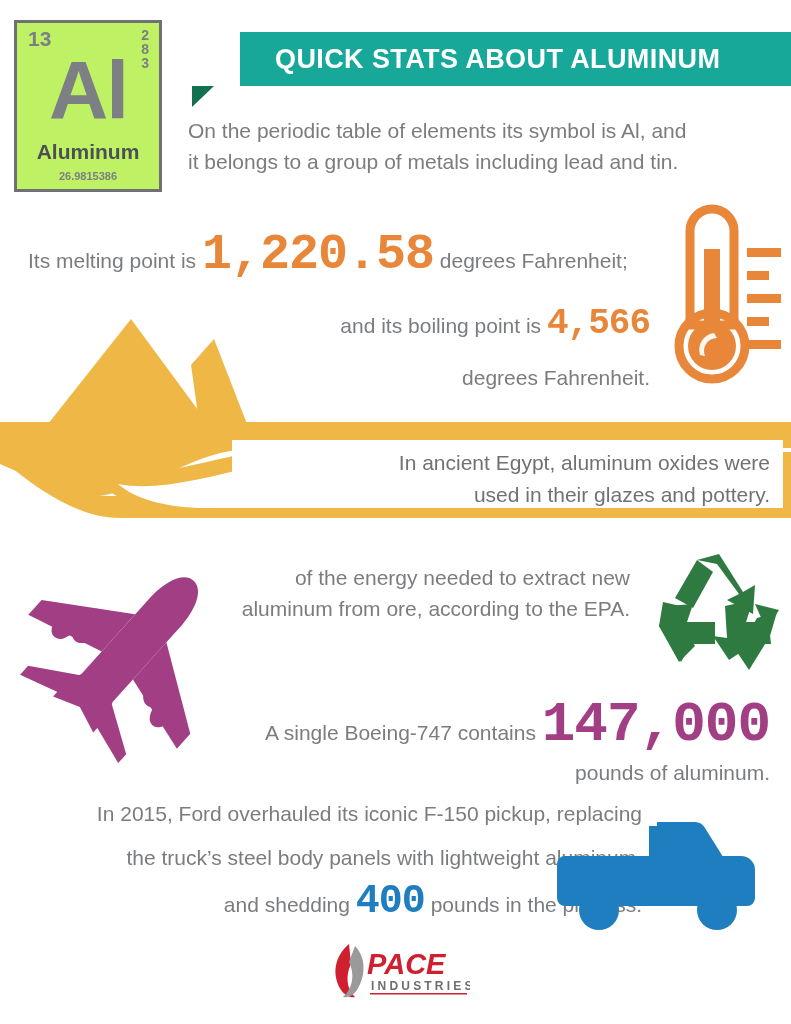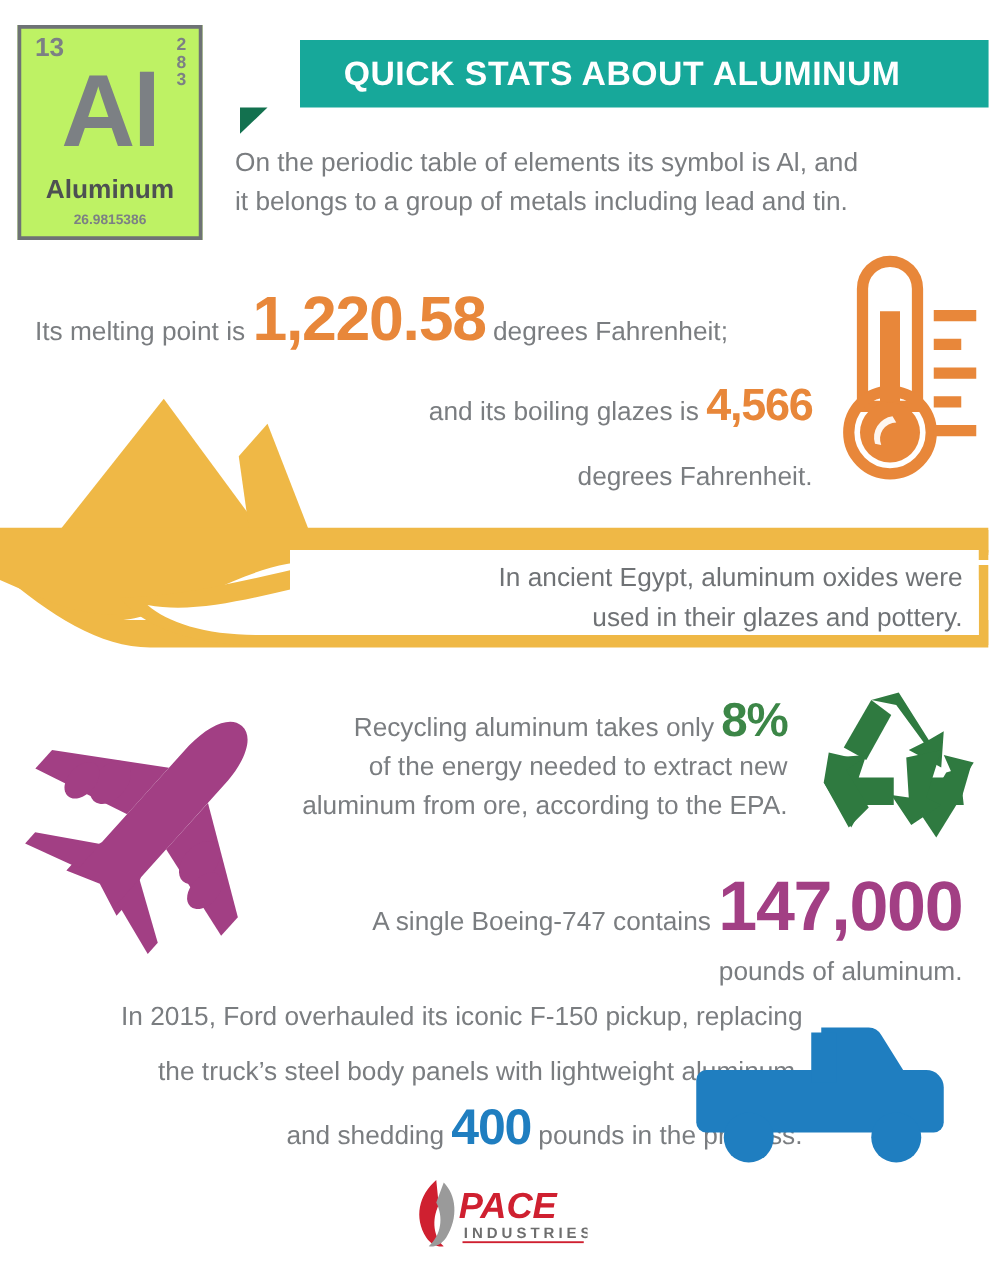--- a/index.html
+++ b/index.html
@@ -117,20 +117,21 @@
   
   .body-text {
     position: absolute;
     color: #7a7d80;
     font-size: 21px;
     line-height: 31px;
   }
   .big-num {
     font-weight: bold;
     letter-spacing: -1px;
+    font-family: Liberation Mono, monospace;
   }
 
   #intro-text {
     left: 188px;
     top: 115px;
     width: 580px;
   }
 
   
   #melting-line {
@@ -295,21 +296,21 @@
     <div>it belongs to a group of metals including lead and tin.</div>
   </div>
 
   <div id="melting-line" class="body-text">
     <span>Its melting point is</span>
     <span class="big-num">1,220.58</span>
     <span>degrees Fahrenheit;</span>
   </div>
 
   <div id="boiling-line" class="body-text">
-    <span>and its boiling glazes is</span>
+    <span>and its boiling point is</span>
     <span class="big-num">4,566</span><br>
     <span>degrees Fahrenheit.</span>
   </div>
 
   <svg id="thermometer" viewBox="0 0 140 185">
 
     <path d="M42 28 a22 22 0 0 1 44 0 L86 122 L42 122 Z" fill="none" stroke="#e8873a" stroke-width="9"></path>
 
     <circle cx="64" cy="143" r="33" fill="none" stroke="#e8873a" stroke-width="9"></circle>
 
@@ -368,24 +369,20 @@
       <path d="M131 152 L176 180 L176 192 L131 178 Z" fill="#a23f84"></path>
 
       <ellipse cx="62" cy="110" rx="13" ry="20" fill="#a23f84"></ellipse>
       <ellipse cx="158" cy="110" rx="13" ry="20" fill="#a23f84"></ellipse>
       <ellipse cx="44" cy="124" rx="11" ry="17" fill="#a23f84"></ellipse>
       <ellipse cx="176" cy="124" rx="11" ry="17" fill="#a23f84"></ellipse>
     </g>
   </svg>
 
   <div id="recycle-text" class="body-text">
-    <div>
-      <span>Recycling aluminum takes only</span>
-      <span class="big-num">8%</span>
-    </div>
     <div>of the energy needed to extract new</div>
     <div>aluminum from ore, according to the EPA.</div>
   </div>
 
   <svg id="recycle-icon" viewBox="0 0 125 120">
     <g fill="#2f7a40">
 
       <path d="M40 8 L62 2 L86 40 L98 33 L96 62 L70 48 L82 42 L60 12 Z"></path>
       <path d="M40 8 L18 46 L36 56 L56 20 Z"></path>
 

